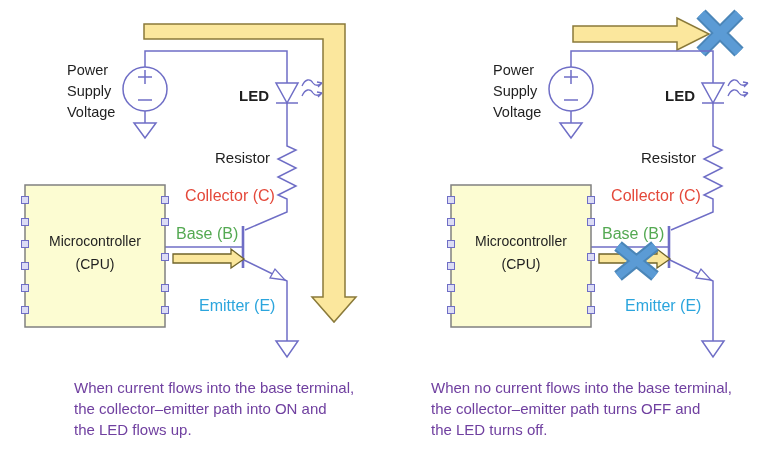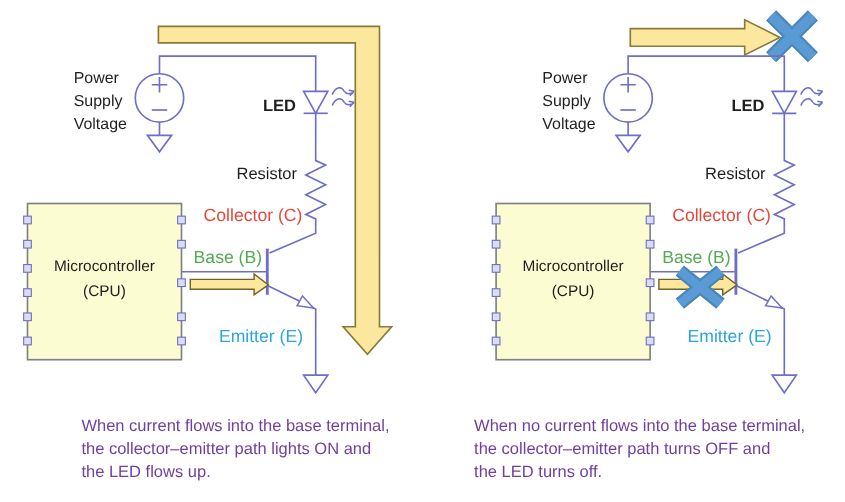--- a/index.html
+++ b/index.html
@@ -161,20 +161,20 @@
     <text x="269" y="101" text-anchor="end" font-size="15" font-weight="bold" fill="#1f1f1f">LED</text>
     <text x="270" y="163" text-anchor="end" font-size="15" fill="#1f1f1f">Resistor</text>
     <text x="230" y="201" text-anchor="middle" font-size="16" fill="#e4483a">Collector (C)</text>
     <text x="176" y="239" font-size="16" fill="#54a952">Base (B)</text>
     <text x="199" y="311" font-size="16" fill="#2ba5dd">Emitter (E)</text>
   </g>
 </svg>
 
 <div class="caption left">
   <div>When current flows into the base terminal,</div>
-  <div>the collector–emitter path lights ON and</div>
+  <div>the collector–emitter path into ON and</div>
   <div>the LED flows up.</div>
 </div>
 <div class="caption right">
   <div>When no current flows into the base terminal,</div>
   <div>the collector–emitter path turns OFF and</div>
   <div>the LED turns off.</div>
 </div>
 
 </body></html>

